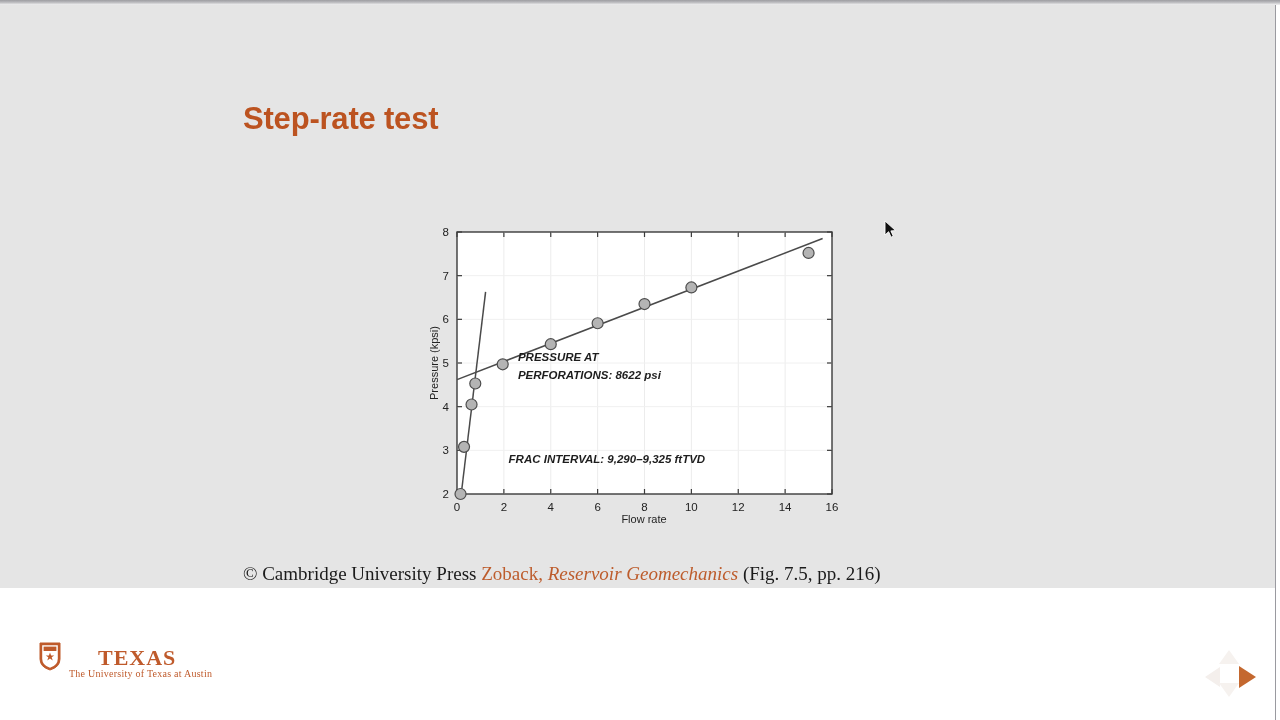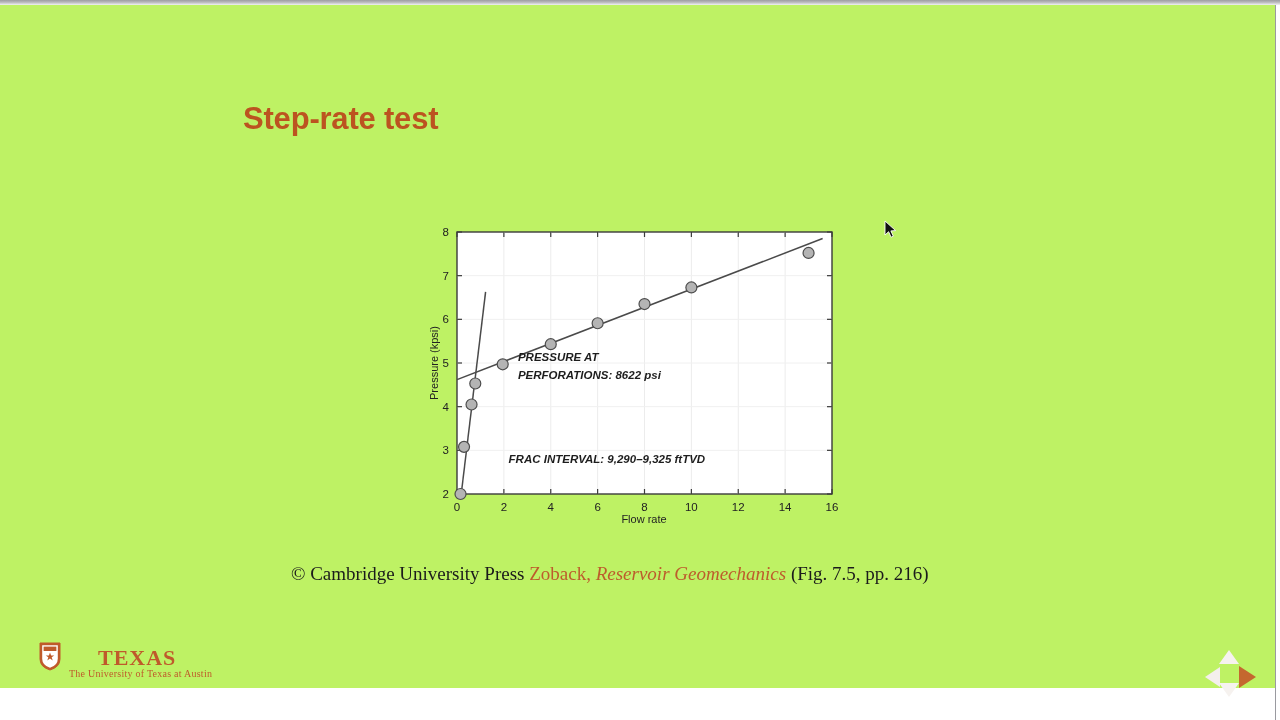--- a/index.html
+++ b/index.html
@@ -26,22 +26,22 @@
   }
   #right-border {
     position: absolute;
     top: 5px; left: 1275px;
     width: 1px; height: 715px;
     background: #9a9aa0;
   }
   #slide {
     position: absolute;
     top: 5px; left: 0;
-    width: 1275px; height: 683px;
-    background: #bef264;
+    width: 1275px; height: 583px;
+    background: #e5e5e5;
   }
 
   
   #slide-title {
     position: absolute;
     left: 243px;
     top: 96px;
     font-size: 31px;
     font-weight: bold;
     letter-spacing: -0.2px;
@@ -61,21 +61,20 @@
 
   
   #caption {
     position: absolute;
     left: 243px;
     top: 558px;
     font-family: "Liberation Serif", serif;
     font-size: 19px;
     color: #1b1b1b;
     white-space: nowrap;
-    margin-left: 48px;
   }
   #caption .ref-link { color: #bd5c2c; }
   #caption .ref-italic { color: #bd5c2c; font-style: italic; }
 
   
   #ut-logo {
     position: absolute;
     left: 38px;
     top: 634px;
     width: 180px;

